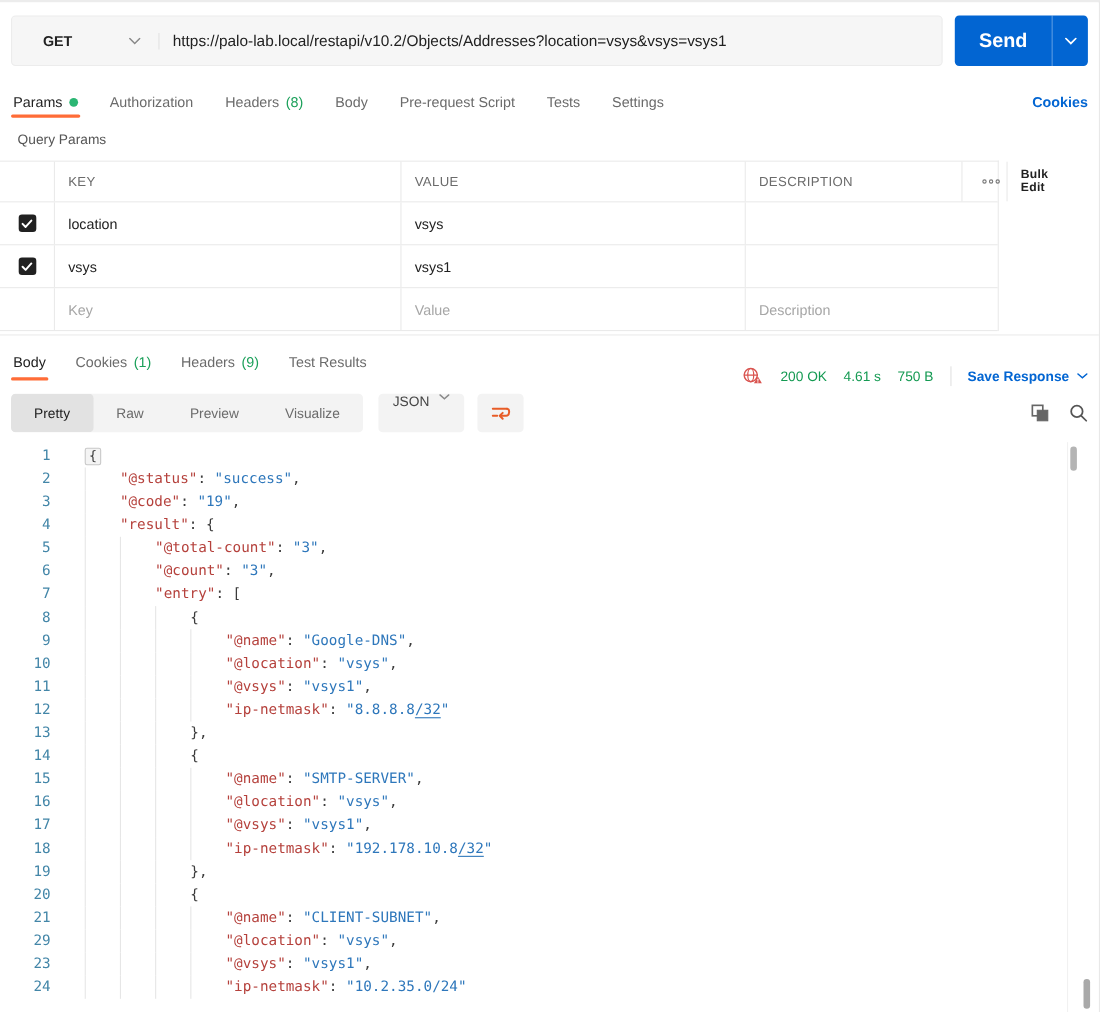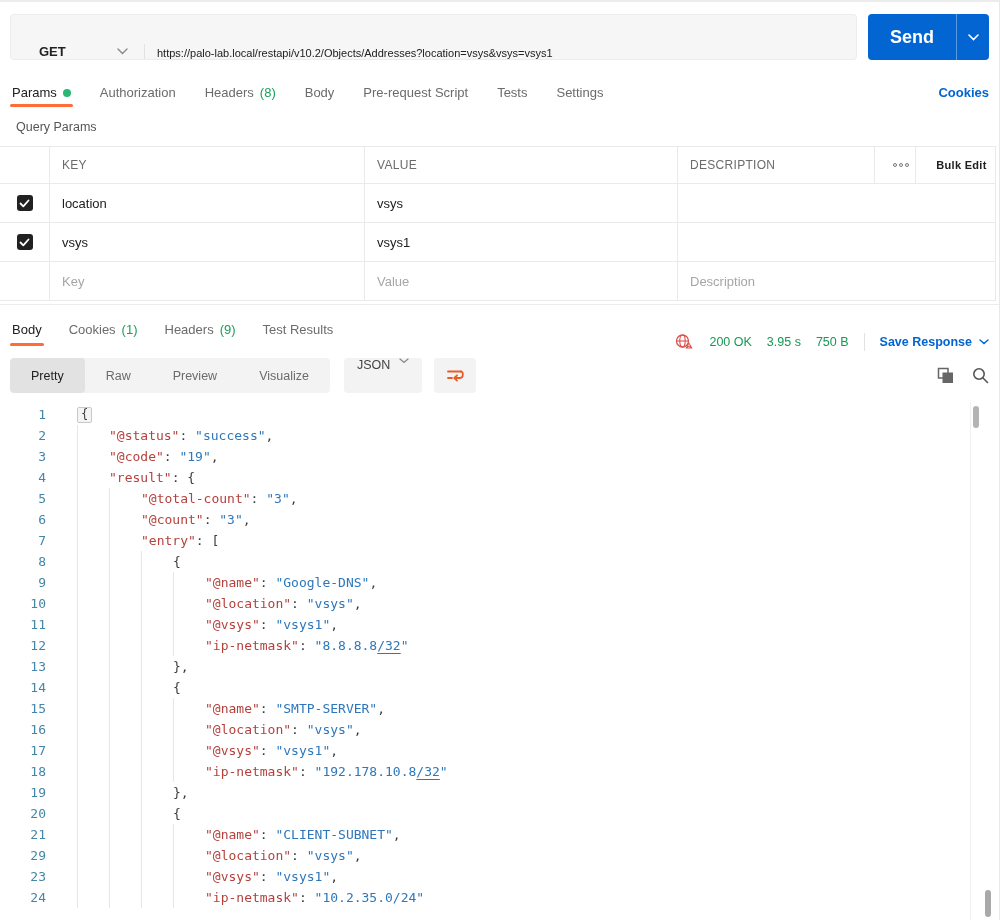--- a/index.html
+++ b/index.html
@@ -4,40 +4,40 @@
 <style>
   * { margin:0; padding:0; box-sizing:border-box; }
   html,body { background:#fff; }
   .window {
     position:relative; width:1000px; height:920px; background:#fff;
     border-top:2px solid #ECECEC; border-right:1px solid #E8E8E8;
     font-family:"Liberation Sans", sans-serif; color:#212121; overflow:hidden;
   }
   
   .req-bar { position:absolute; left:10px; top:12px; width:979px; height:46px; display:flex; gap:11px; }
-  .url-box { flex:1; display:flex; align-items:flex-end; background:#F6F6F6; border:1px solid #ECECEC; border-radius:4px; overflow:hidden; }
+  .url-box { flex:1; display:flex; align-items:center; background:#F6F6F6; border:1px solid #ECECEC; border-radius:4px; overflow:hidden; }
   .method { width:134px; display:flex; align-items:center; justify-content:space-between; padding:0 16px 0 28px; border-right:1px solid #E2E2E2; cursor:pointer; }
   .method-label { font-size:13px; font-weight:700; color:#212121; }
   .chev { color:#8A8A8A; display:flex; align-items:center; }
-  .url-text { flex:1; display:flex; align-items:center; padding-left:12px; font-size:11px; color:#212121; white-space:nowrap; overflow:hidden; }
+  .url-text { flex:1; display:flex; align-items:center; padding-left:12px; font-size:14px; color:#212121; white-space:nowrap; overflow:hidden; }
   .send-btn { width:121px; background:#0265D2; border-radius:4px; display:flex; color:#fff; cursor:pointer; }
   .send-main { flex:1; display:flex; align-items:center; justify-content:center; font-size:18px; font-weight:700; }
   .send-arrow { width:33px; border-left:1px solid rgba(255,255,255,0.35); display:flex; align-items:center; justify-content:center; color:#fff; }
   
   .tabs-row { position:absolute; display:flex; align-items:center; font-size:13px; color:#6B6B6B; }
   #req-tabs { left:12px; top:74px; width:977px; height:33px; gap:29px; }
   .tab { position:relative; height:100%; display:flex; align-items:center; gap:6px; cursor:pointer; white-space:nowrap; }
   .tab.active { color:#212121; }
   .tab.active::after { content:""; position:absolute; left:-2px; right:-2px; bottom:2px; height:3px; background:#FF6C37; border-radius:2px; }
   .tab .count { color:#1BA05A; }
   .dot { width:8px; height:8px; border-radius:50%; background:#2BB673; }
   .cookies-link { margin-left:auto; color:#0265D2; font-weight:700; font-size:13px; cursor:pointer; }
   
   .qp-title { position:absolute; left:16px; top:118px; font-size:12.5px; color:#555; }
-  .qp-table { position:absolute; left:0; top:144px; width:996px; border-top:1px solid #EAEAEA; border-right:1px solid #EAEAEA; font-size:13px; }
+  .qp-table { position:absolute; left:0; top:144px; width:908px; border-top:1px solid #EAEAEA; border-right:1px solid #EAEAEA; font-size:13px; }
   .qp-row { display:grid; border-bottom:1px solid #EAEAEA; }
   .qp-head { grid-template-columns:50px 315px 313px 197px 41px 1fr; height:37px; color:#6B6B6B; font-size:12px; letter-spacing:.3px; }
   .qp-data { grid-template-columns:50px 315px 313px 1fr; height:39px; }
   .qp-cell { display:flex; align-items:center; padding-left:12px; }
   .qp-cell.bordered { border-right:1px solid #EAEAEA; }
   .qp-cell.center { justify-content:center; padding-left:0; }
   .qp-head .qp-cell { padding-left:12px; }
   .bulk { font-weight:700; color:#212121; font-size:11px; justify-content:center; cursor:pointer; }
   .more-dots { display:flex; gap:2px; cursor:pointer; }
   .more-dots i { width:4px; height:4px; border:1px solid #777; border-radius:50%; }
@@ -205,21 +205,21 @@
           <svg width="19" height="17" viewBox="0 0 19 17">
             <circle cx="7.5" cy="8" r="6" fill="none" stroke="#D9534F" stroke-width="1.3"></circle>
             <ellipse cx="7.5" cy="8" rx="2.7" ry="6" fill="none" stroke="#D9534F" stroke-width="1.1"></ellipse>
             <line x1="1.5" y1="8" x2="13.5" y2="8" stroke="#D9534F" stroke-width="1.1"></line>
             <path d="M14 9.2l3.6 6.3h-7.2z" fill="#D9534F"></path>
             <line x1="14" y1="11.4" x2="14" y2="13.2" stroke="#fff" stroke-width="1.1"></line>
             <circle cx="14" cy="14.3" r="0.6" fill="#fff"></circle>
           </svg>
         </span>
         <span class="meta-green">200 OK</span>
-        <span class="meta-green">3.95 s</span>
+        <span class="meta-green">4.61 s</span>
         <span class="meta-green">750 B</span>
         <span class="meta-sep"></span>
         <span class="save-resp">
           <span>Save Response</span>
           <span class="chev">
             <svg width="10" height="6" viewBox="0 0 10 6">
               <path d="M1 1l4 3.5L9 1" stroke="#0265D2" stroke-width="1.4" fill="none" stroke-linecap="round"></path>
             </svg>
           </span>
         </span>

